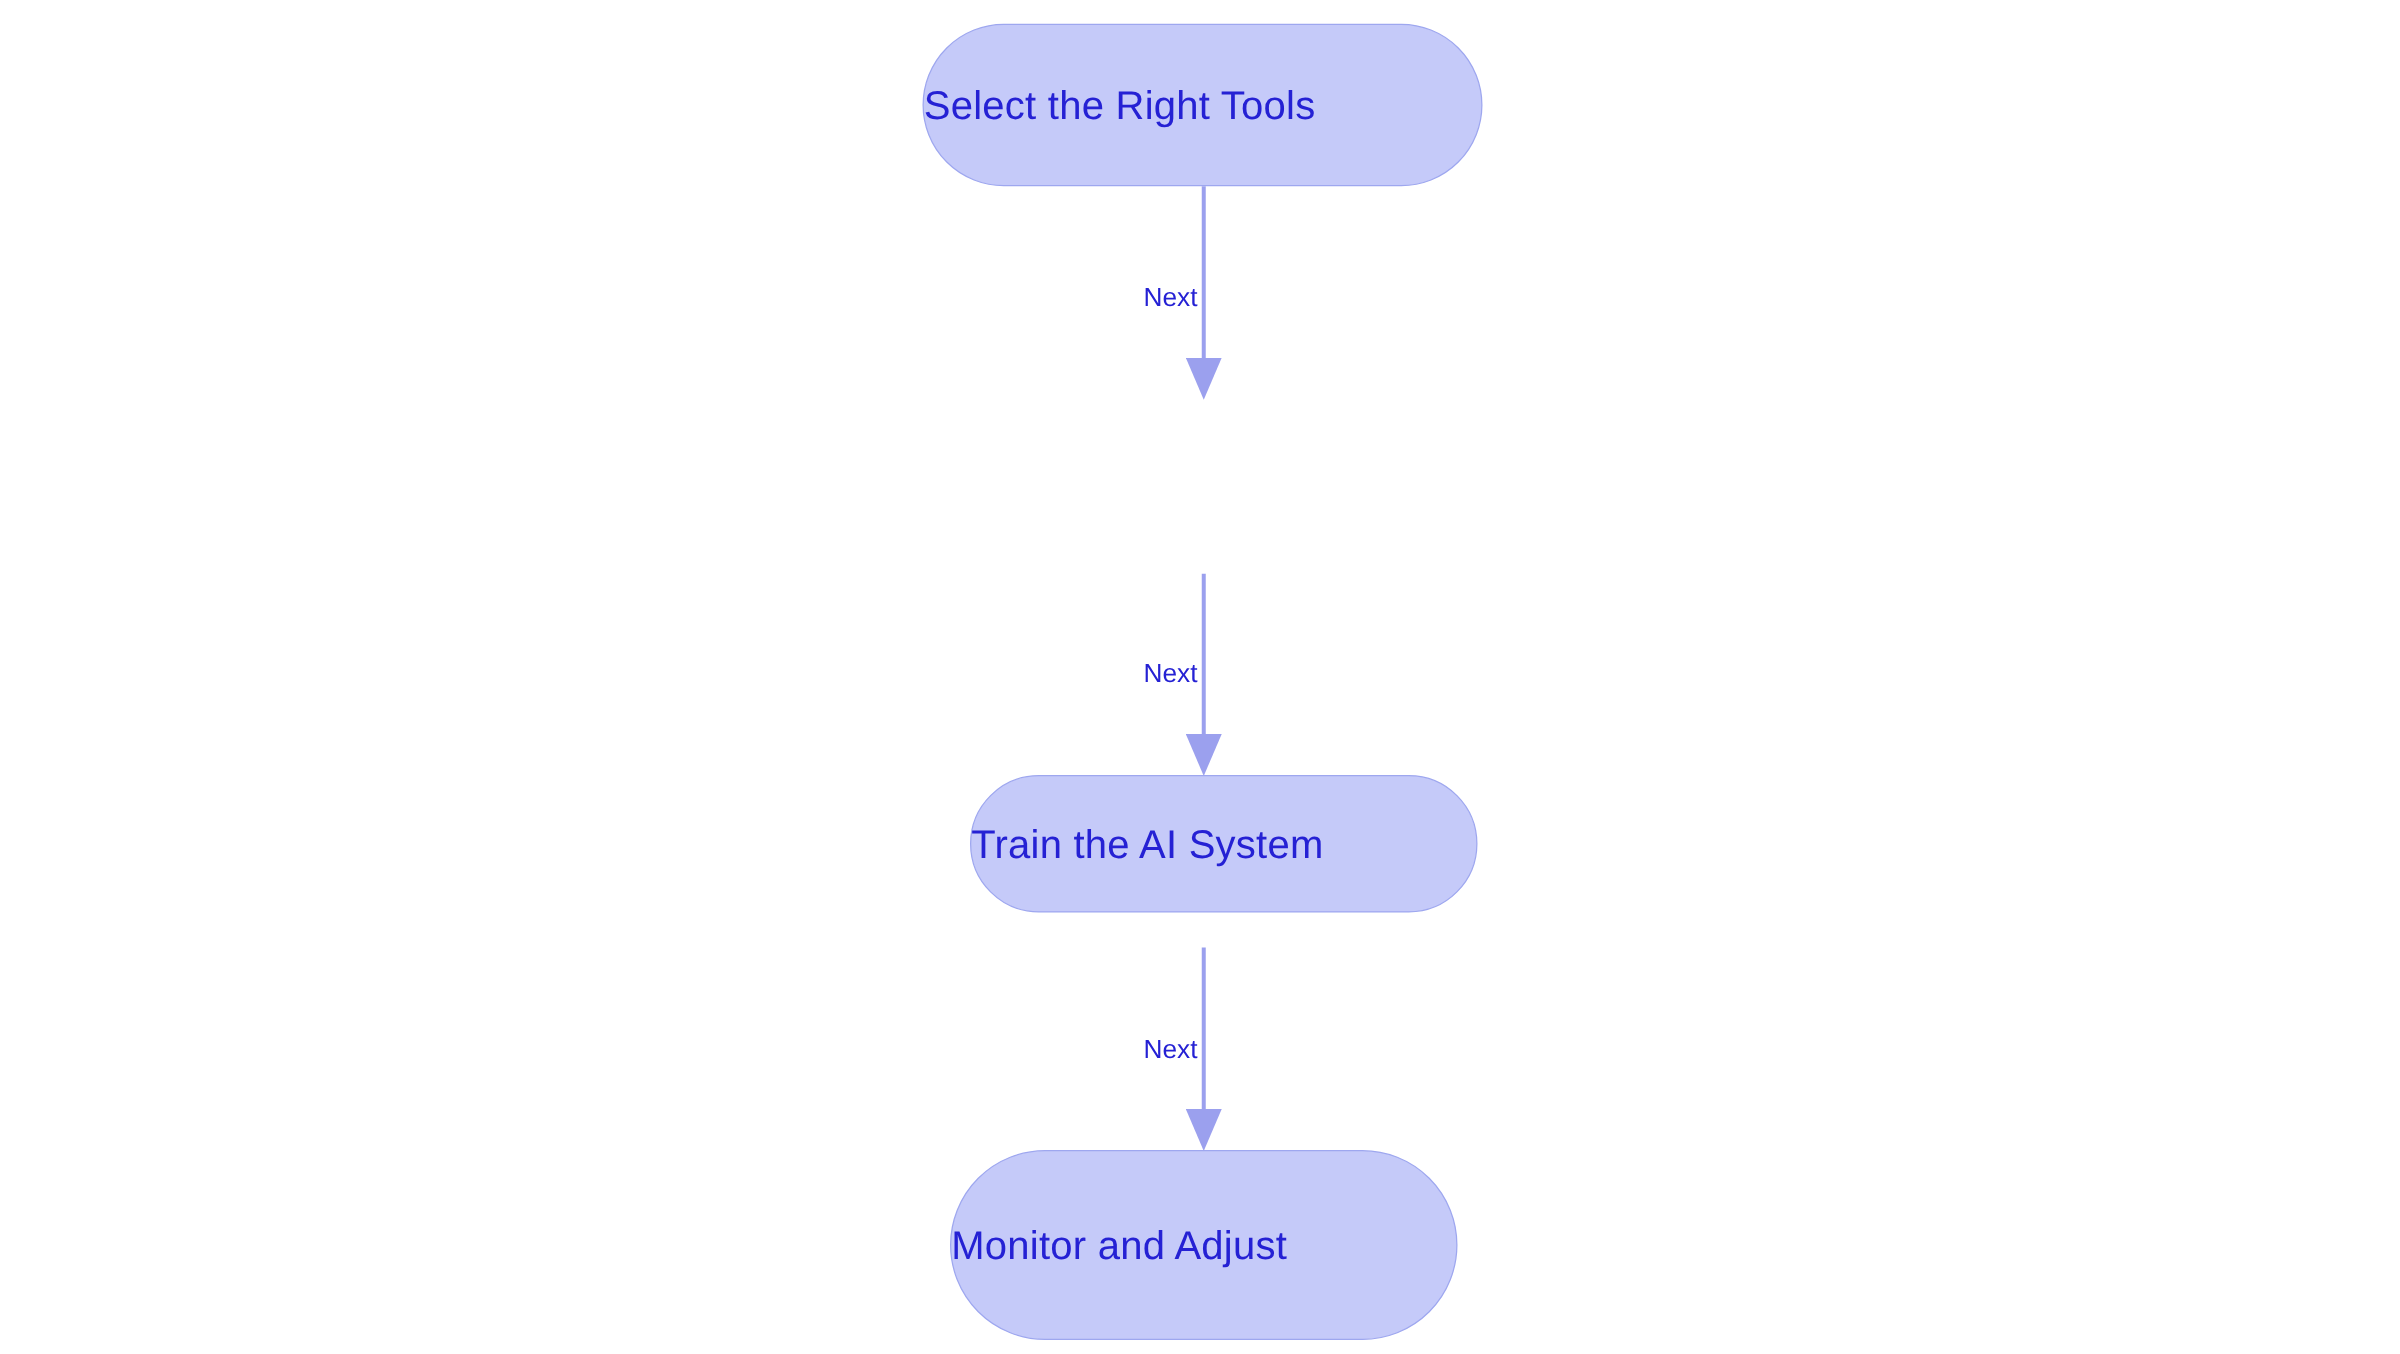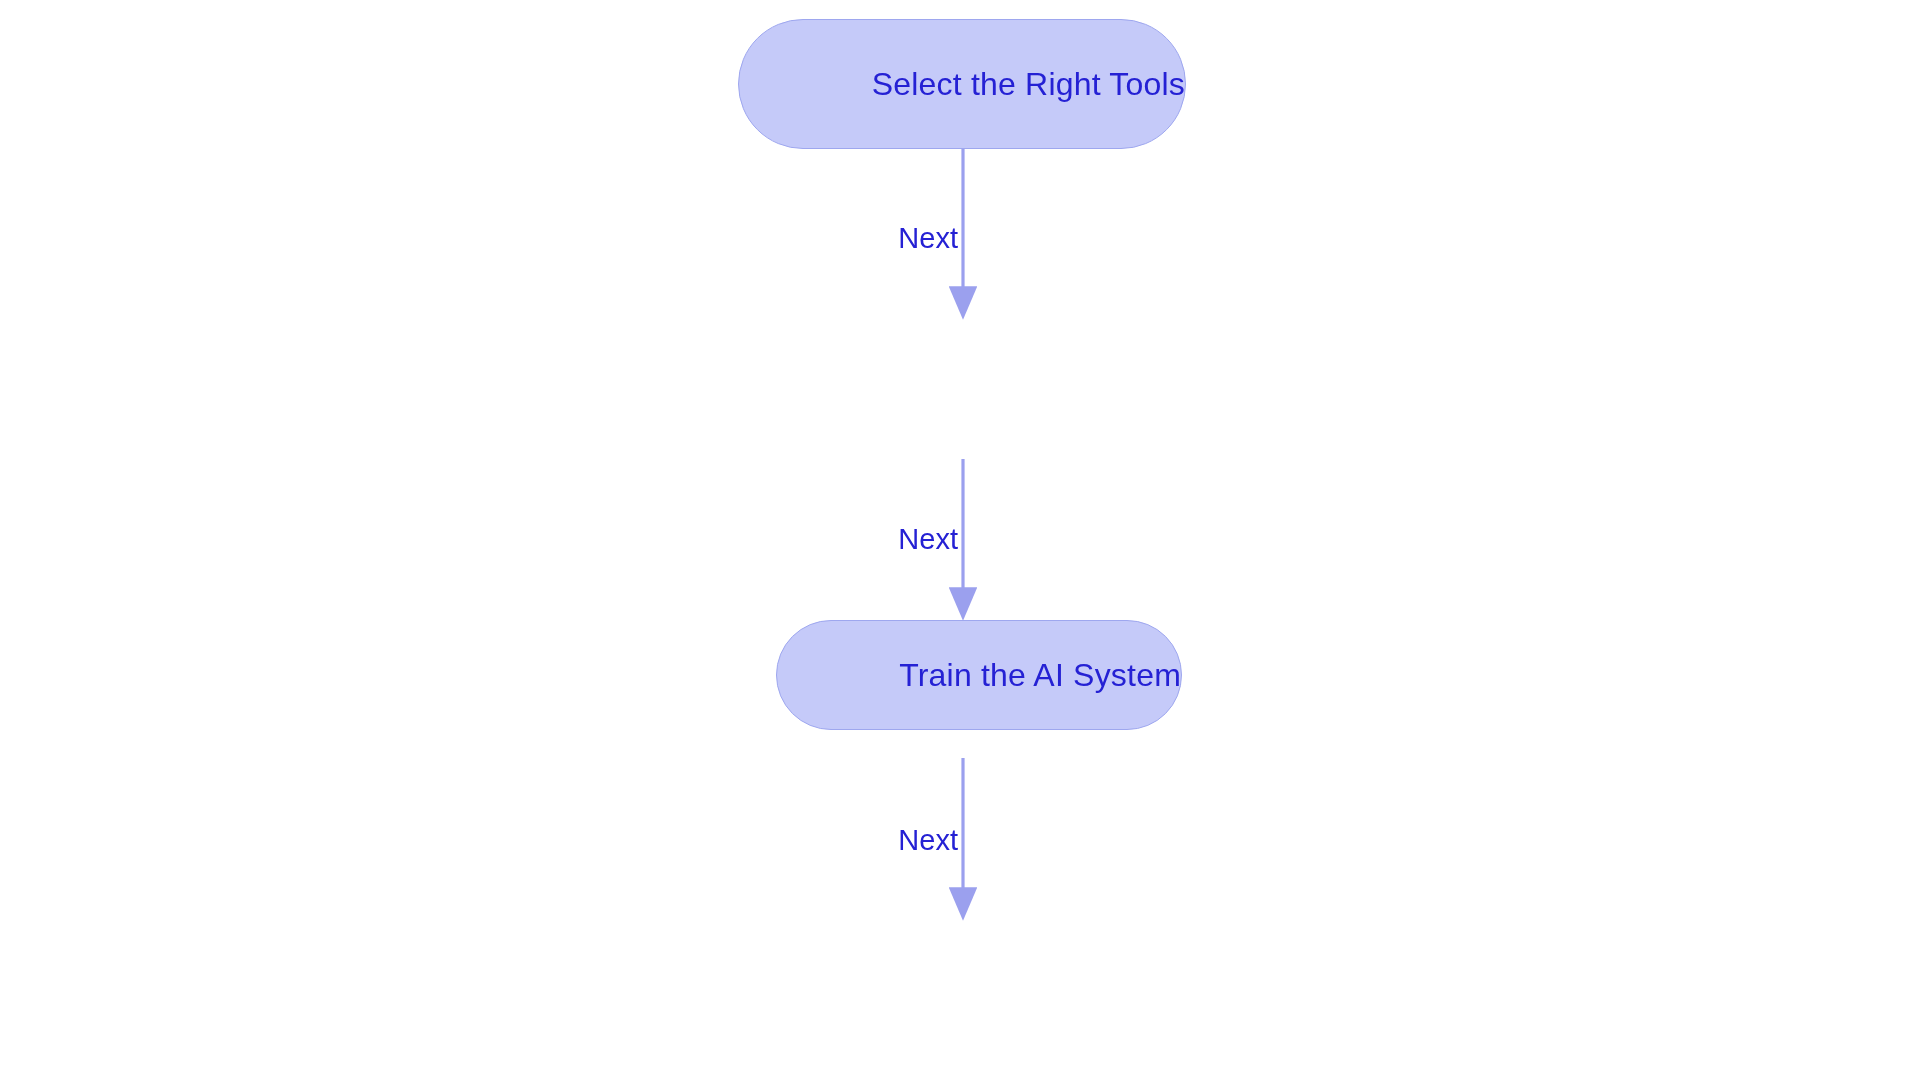--- a/index.html
+++ b/index.html
@@ -27,41 +27,41 @@
     height: 1083px;
   }
   .node {
     position: absolute;
     box-sizing: border-box;
     background: #c5caf9;
     border: 1.6px solid #9ea7ef;
     border-radius: 999px;
     display: flex;
     align-items: center;
-    justify-content: flex-end;
+    justify-content: flex-start;
     color: #2521d4;
   }
   .node-label {
     font-family: "Liberation Sans", sans-serif;
     font-size: 32px;
     font-weight: 400;
     letter-spacing: 0.2px;
     color: #2521d4;
     white-space: nowrap;
     line-height: 1;
   }
   .node-1 { left: 738px; top: 19px;  width: 448px; height: 130px; }
   .node-2 { left: 678px; top: 319px; width: 570px; height: 140px; }
   .node-3 { left: 776px; top: 620px; width: 406px; height: 110px; }
   .node-4 { left: 760px; top: 920px; width: 406px; height: 152px; }
 
   .edge-label {
     position: absolute;
     font-family: "Liberation Sans", sans-serif;
-    font-size: 29px;
+    font-size: 21px;
     font-weight: 400;
     color: #2521d4;
     white-space: nowrap;
     line-height: 1;
     transform: translate(-100%, -50%);
     padding-right: 5px;
   }
   .edge-label-1 { left: 963px; top: 238px; }
   .edge-label-2 { left: 963px; top: 539px; }
   .edge-label-3 { left: 963px; top: 840px; }
@@ -93,20 +93,23 @@
 
   <div class="node node-1">
     <span class="node-label">Select the Right Tools</span>
   </div>
 
 
   <div class="node node-3">
     <span class="node-label">Train the AI System</span>
   </div>
 
+  <div class="node node-4">
+    <span class="node-label">Monitor and Adjust</span>
+  </div>
 
   <div class="edge-label edge-label-1">Next</div>
 
   <div class="edge-label edge-label-2">Next</div>
 
   <div class="edge-label edge-label-3">Next</div>
 
 </div>
 
 </body></html>

